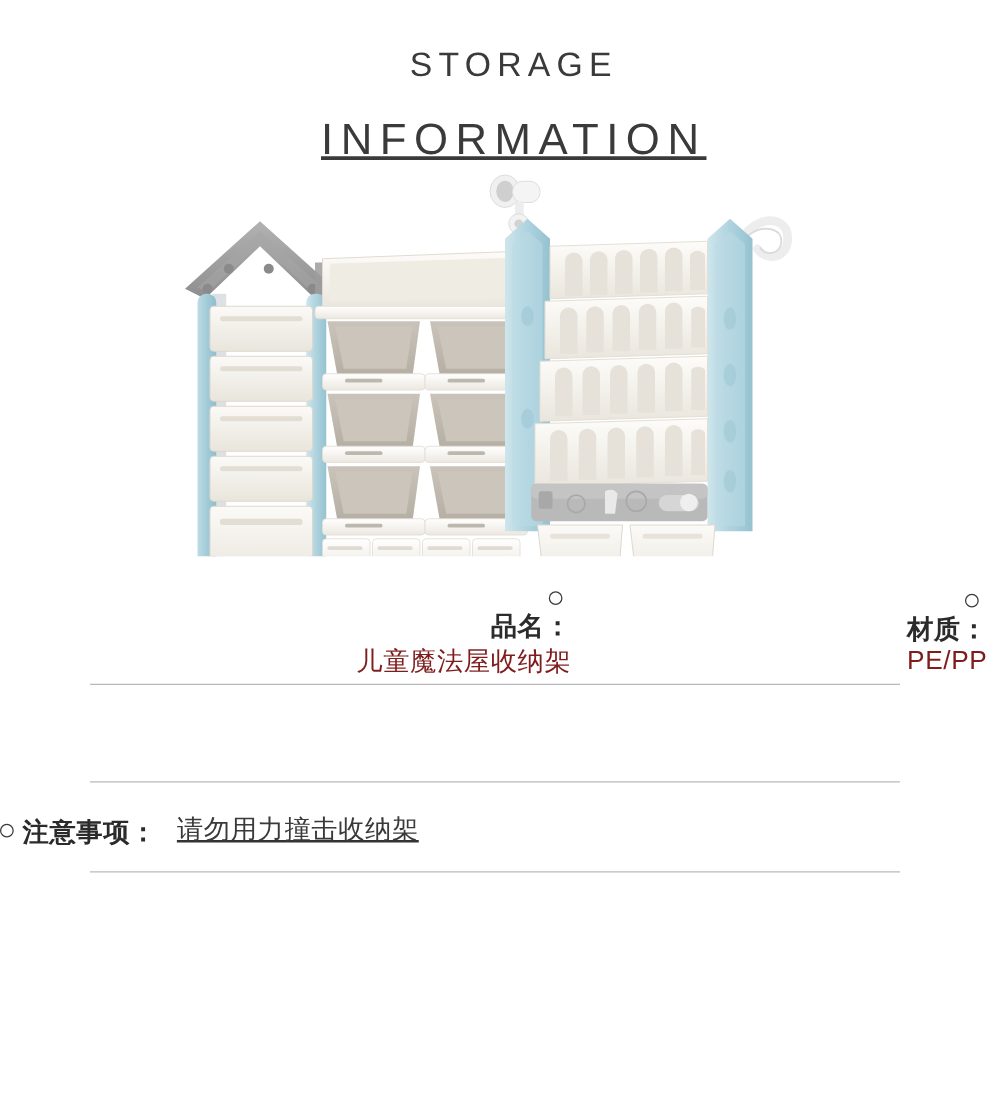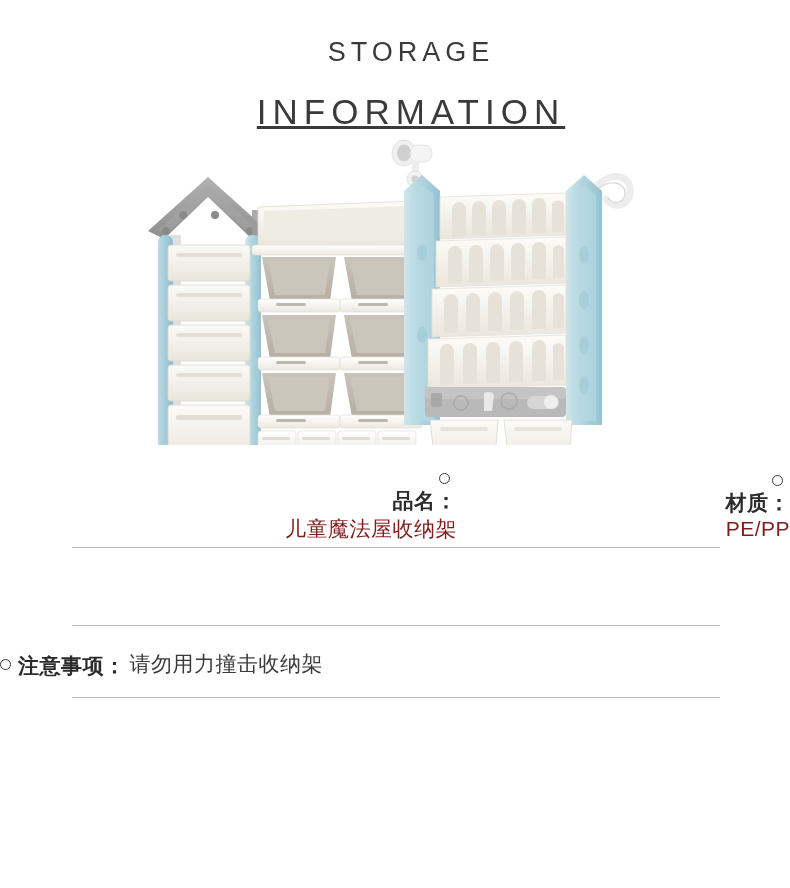--- a/index.html
+++ b/index.html
@@ -134,21 +134,22 @@
   .notes-inner {
     display: flex;
     align-items: flex-end;
   }
   .notes-label-wrap {
     display: flex;
     align-items: baseline;
     flex: none;
   }
   .notes-lines {
-    margin-left: 4px;
+    margin-left: 16px;
+    text-decoration: underline;
   }
   .notes-lines .note-line {
     font-size: 21px;
     color: #3a3a3a;
     line-height: 1.52;
     white-space: nowrap;
     letter-spacing: 0.5px;
   }
   .notes-divider {
     position: absolute;

